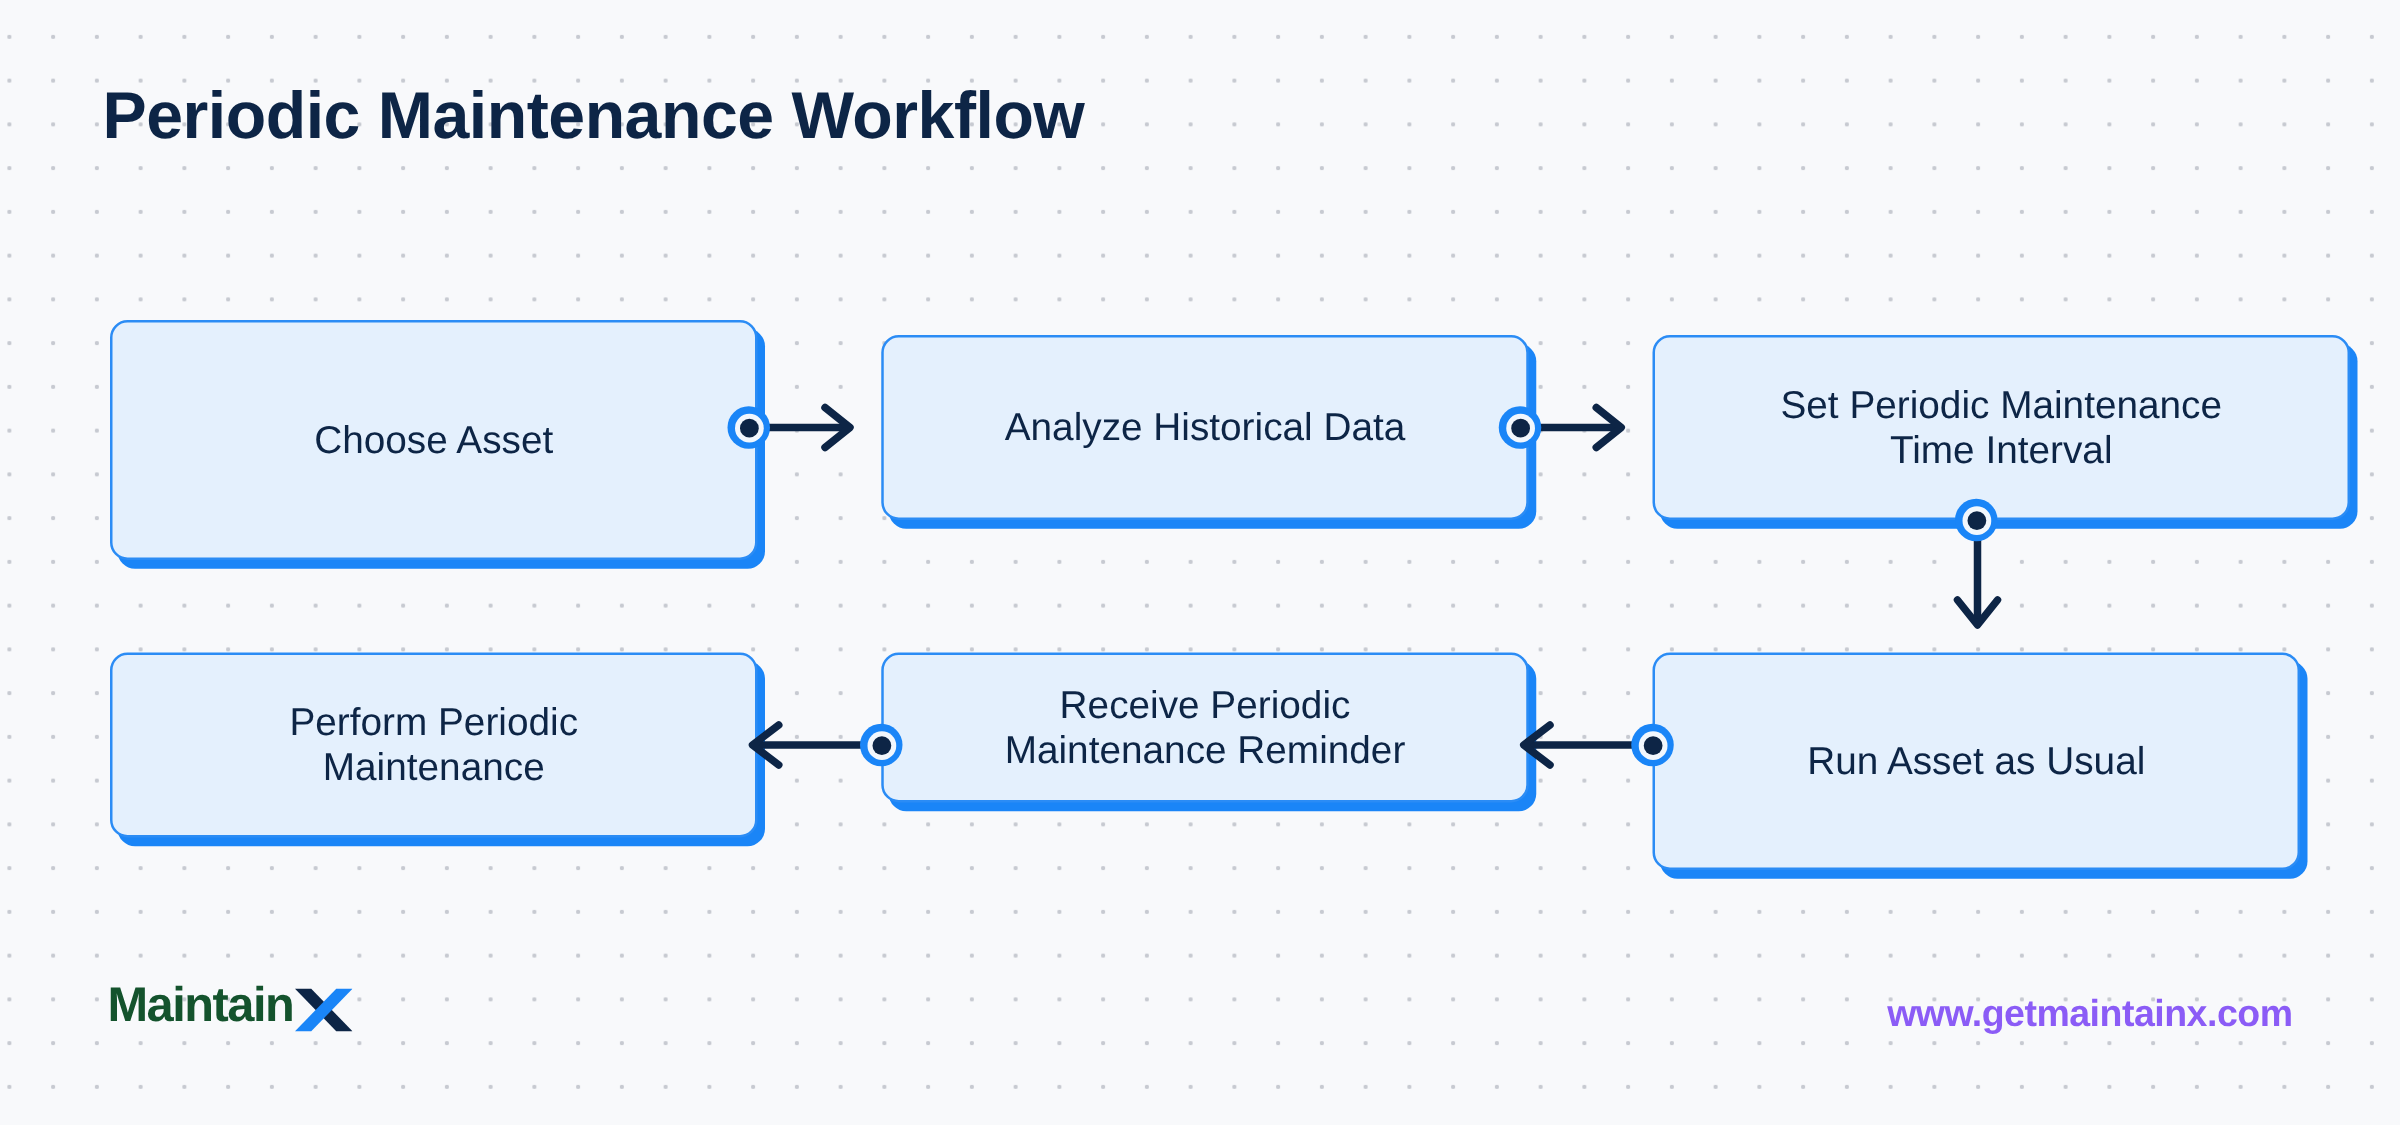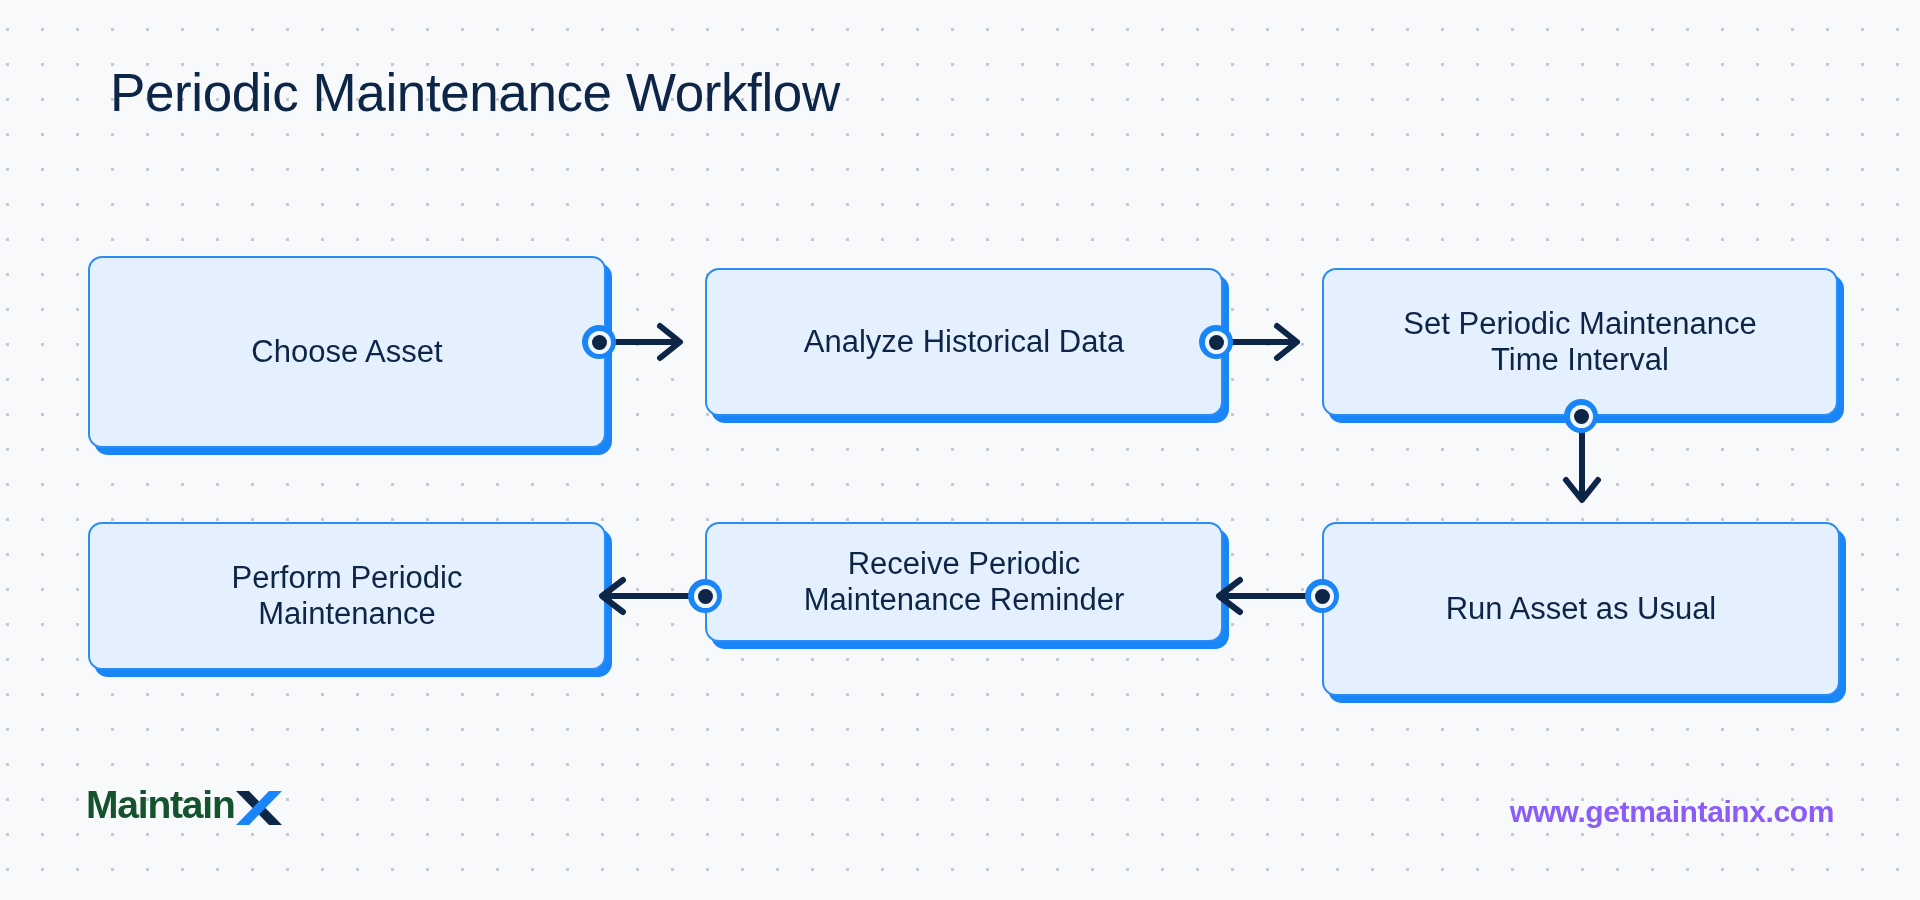--- a/index.html
+++ b/index.html
@@ -27,25 +27,24 @@
     background-size: 35px 35px;
     background-position: 25px 12px;
   }
 
   
   #title {
     position: absolute;
     left: 82px;
     top: 62px;
     font-size: 53px;
-    font-weight: normal;
+    font-weight: bold;
     letter-spacing: -0.4px;
     color: #0d2546;
     white-space: nowrap;
-    margin-left: 28px;
   }
 
   
   .node {
     position: absolute;
     background: #e4f0fd;
     border: 2.5px solid #2b8cf5;
     border-radius: 14px;
     box-shadow: 6px 7px 0 0 #1a85f7;
     display: flex;
@@ -59,21 +58,21 @@
     font-size: 31px;
     line-height: 1.15;
     color: #0d2546;
     font-weight: 400;
     white-space: pre-line;
   }
 
   
   #node-0 { left: 88px;   top: 256px; width: 518px; height: 192px; }
   #node-1 { left: 705px;  top: 268px; width: 518px; height: 148px; align-items: center; }
-  #node-2 { left: 1322px; top: 268px; width: 516px; height: 148px; }
+  #node-2 { left: 1322px; top: 268px; width: 558px; height: 148px; }
   
   #node-3 { left: 88px;   top: 522px; width: 518px; height: 148px; text-align: center; }
   #node-4 { left: 705px;  top: 522px; width: 518px; height: 120px; }
   #node-5 { left: 1322px; top: 522px; width: 518px; height: 174px; }
 
   
   .ring {
     position: absolute;
     width: 34px;
     height: 34px;

